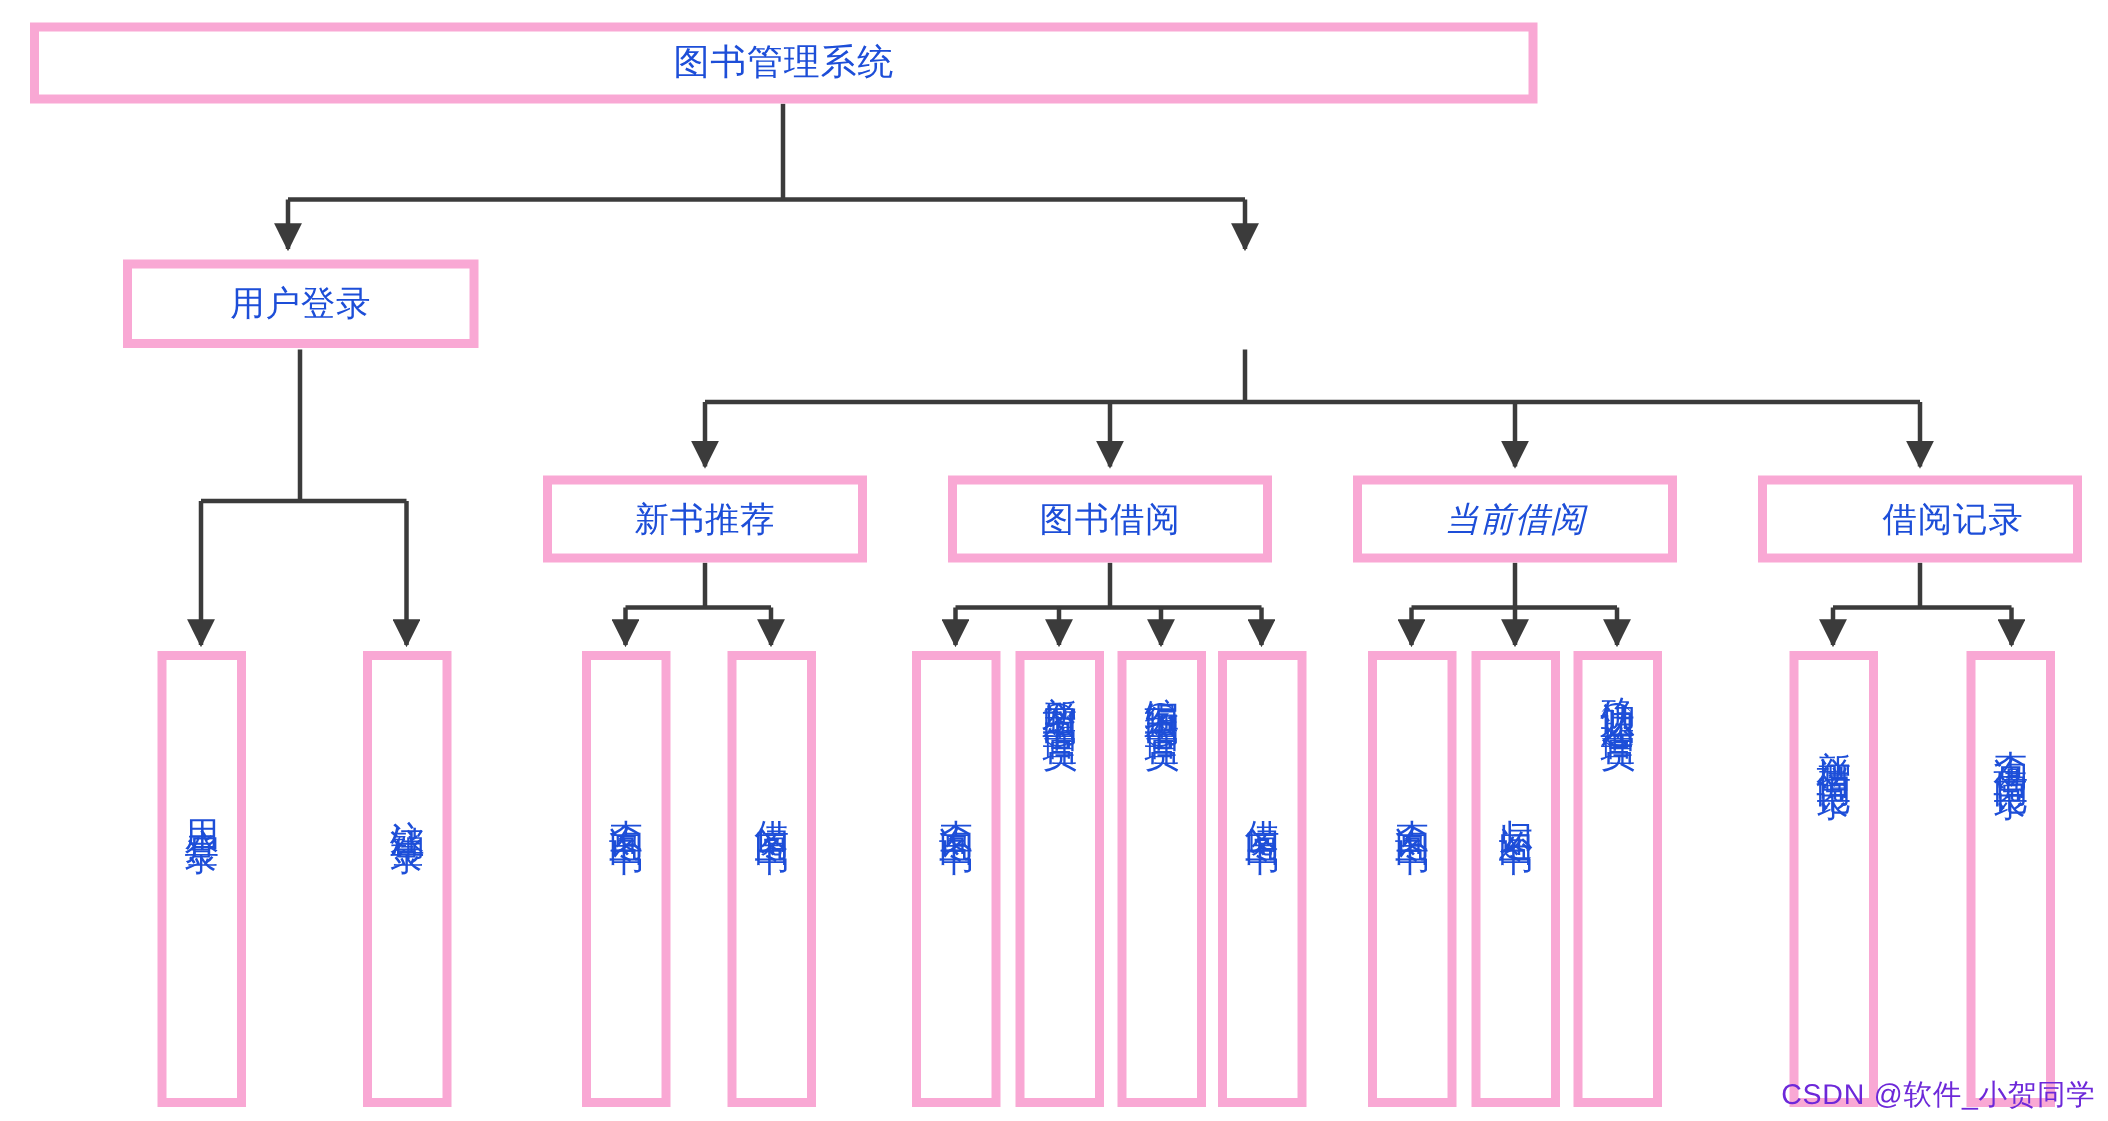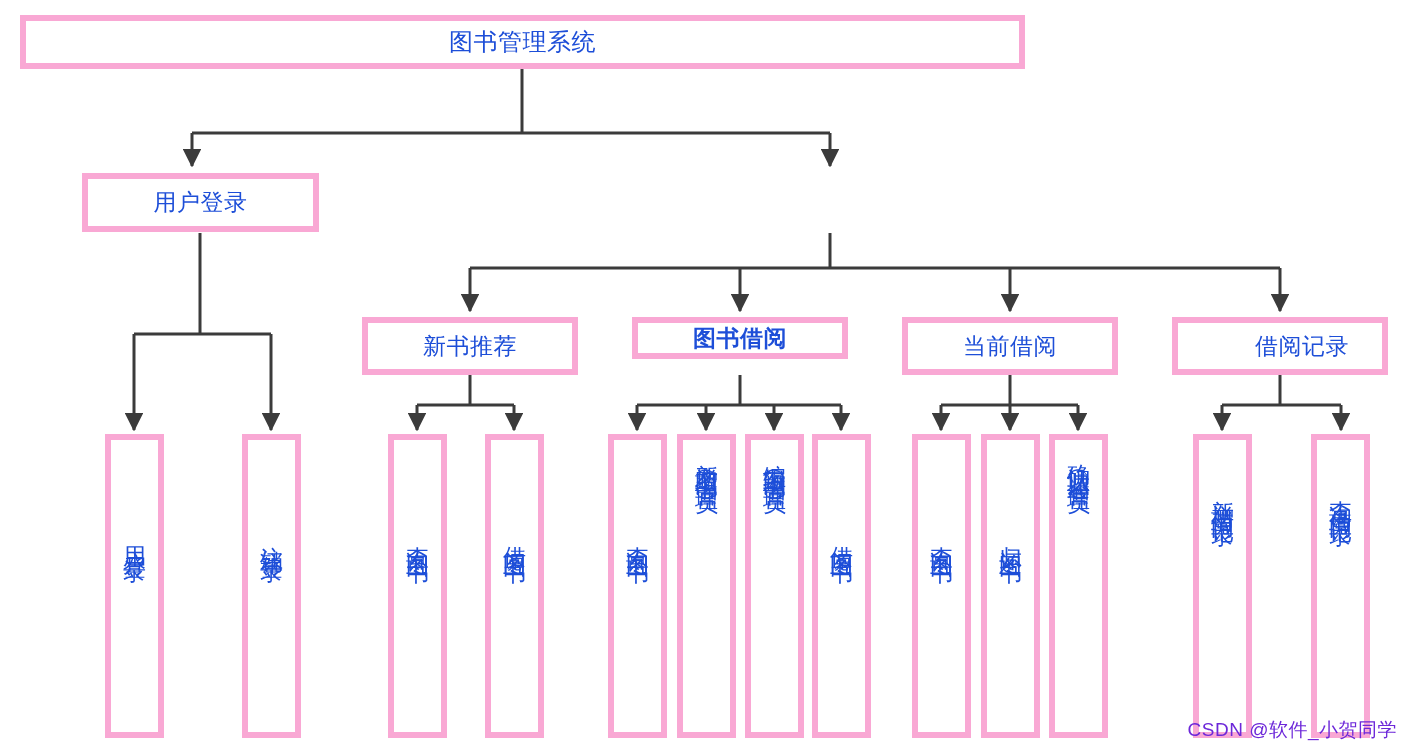--- a/index.html
+++ b/index.html
@@ -136,24 +136,24 @@
     <span class="label">图书管理系统</span>
   </div>
 
   <div class="node horiz" style="left:82px; top:173px; width:237px; height:59px;">
     <span class="label">用户登录</span>
   </div>
 
   <div class="node horiz" style="left:362px; top:317px; width:216px; height:58px;">
     <span class="label">新书推荐</span>
   </div>
-  <div class="node horiz" style="left:632px; top:317px; width:216px; height:42px;font-weight:bold;">
+  <div class="node horiz" style="left:632px; top:317px; width:216px; height:58px;">
     <span class="label">图书借阅</span>
   </div>
-  <div class="node horiz" style="left:902px; top:317px; width:216px; height:58px;">
+  <div class="node horiz" style="left:902px; top:317px; width:216px; height:58px;font-style:italic;">
     <span class="label">当前借阅</span>
   </div>
   <div class="node horiz" style="left:1172px; top:317px; width:216px; height:58px;padding-left:44px;">
     <span class="label">借阅记录</span>
   </div>
 
   <div class="node vert" style="left:105px; top:434px; width:59px; height:304px; padding-top:88px;">
     <span class="label">用户登录</span>
   </div>
   <div class="node vert" style="left:242px; top:434px; width:59px; height:304px; padding-top:88px;">

